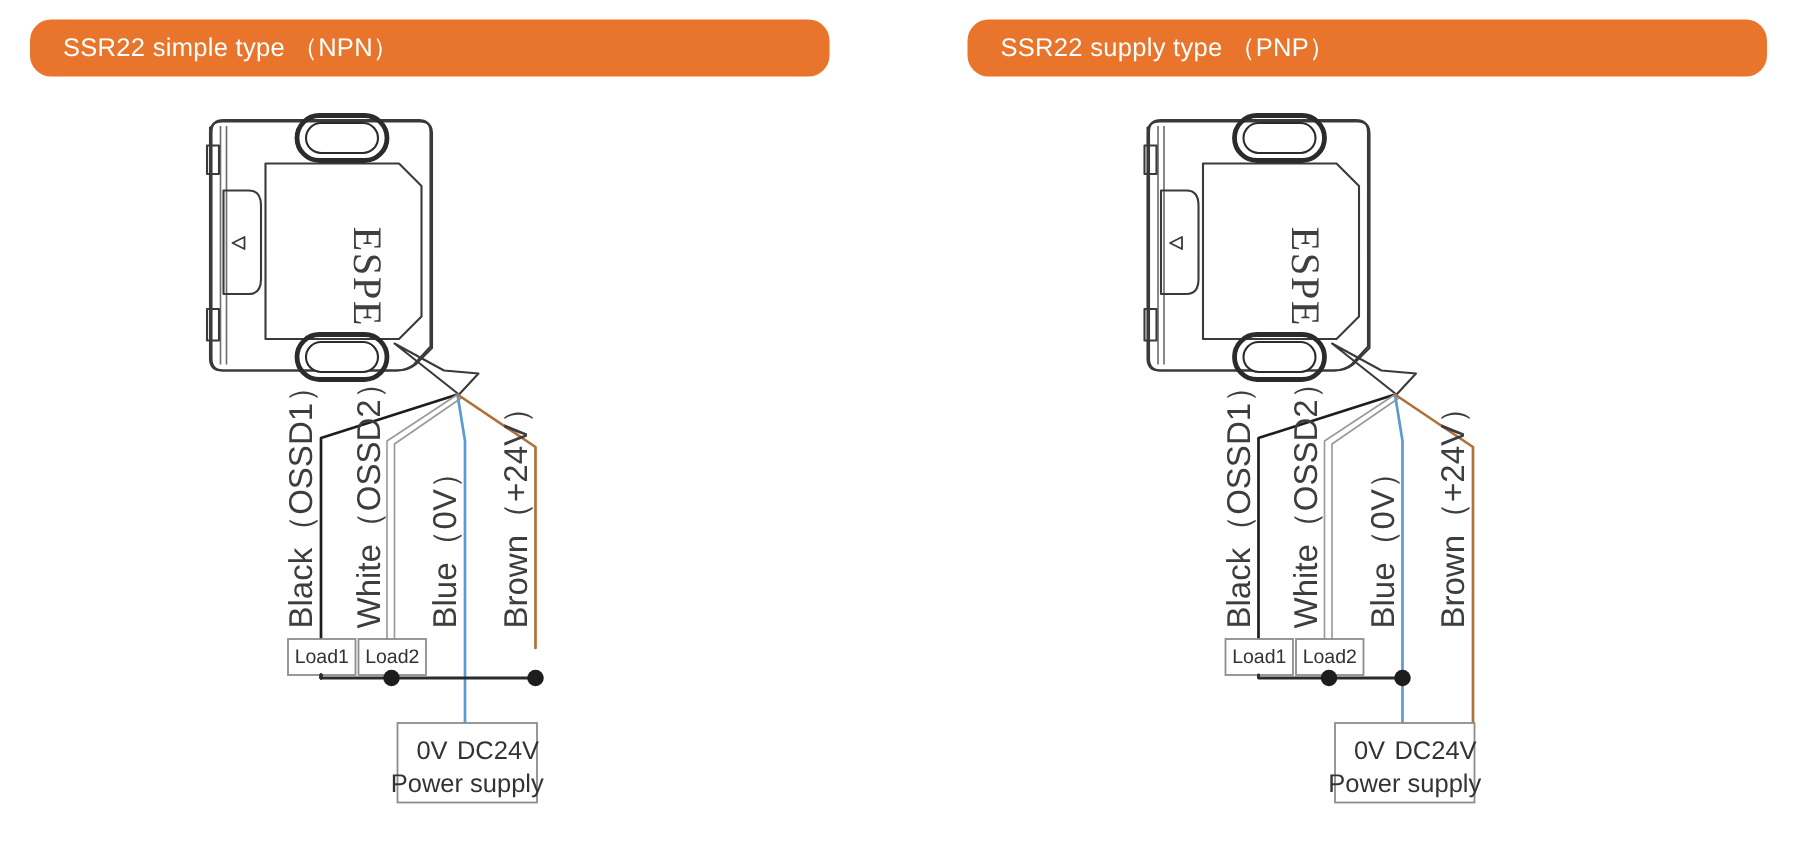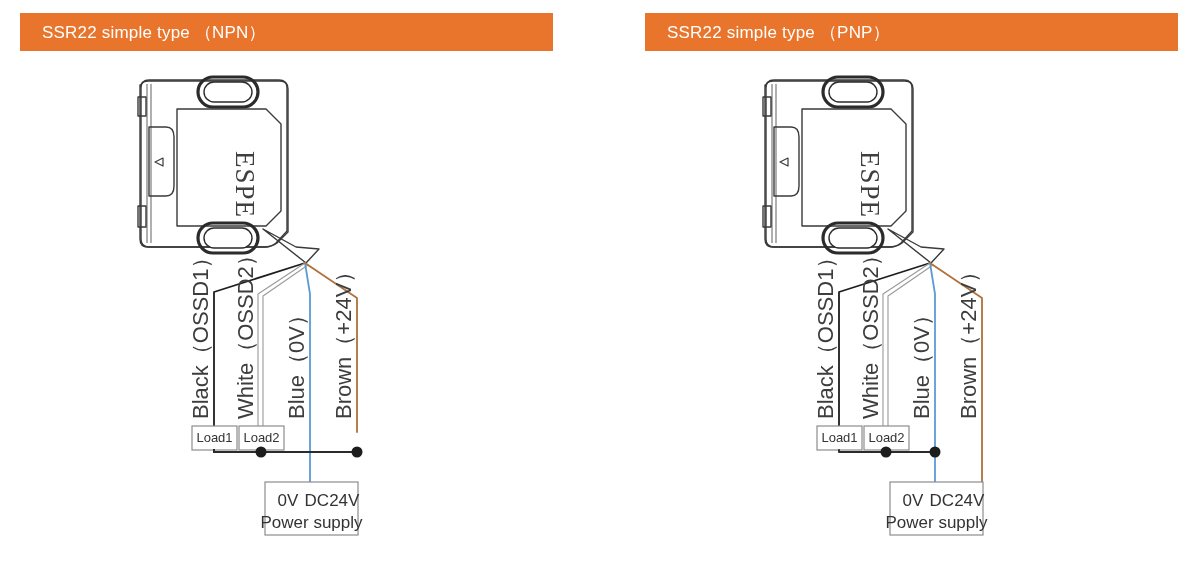--- a/index.html
+++ b/index.html
@@ -28,20 +28,21 @@
   .panel-pnp { left: 645px; }
 
   .header-bar {
     position: absolute;
     left: 0;
     top: 13px;
     width: 533px;
     height: 38px;
     background: #E8752B;
     box-sizing: border-box;
+    border-radius: 14px;
   }
   .header-title {
     position: absolute;
     left: 22px;
     top: 50%;
     transform: translateY(-50%);
     color: #ffffff;
     font-size: 17px;
     letter-spacing: 0.2px;
     white-space: nowrap;
@@ -254,21 +255,21 @@
           <text class="ps-label" x="291.5" y="477" text-anchor="middle">Power supply</text>
         </g>
 
       </svg>
     </div>
   </div>
 
   <div class="panel panel-pnp">
 
     <div class="header-bar">
-      <span class="header-title">SSR22 simple type （PNP）</span>
+      <span class="header-title">SSR22 supply type （PNP）</span>
     </div>
 
     <div class="diagram">
       <svg width="560" height="514" viewBox="0 0 560 514" xmlns="http://www.w3.org/2000/svg">
 
         <g>
           <path class="body-fill body-line" d="M120 34 L120 188 Q120 196 128 196 L245 196 Q252 196 257 192 L268 181 L268 38 Q268 30 260 30 L128 30 Q120 30 120 38 Z"></path>
           <path class="body-line" fill="none" d="M121 37 Q121 29 129 29 L259 29 Q267 29 267 37 L267 180 L256 192 Q251 196 244 196 L129 196 Q121 196 121 188 Z"></path>
 
           <path class="body-line-thin" d="M127 33 L127 192"></path>

